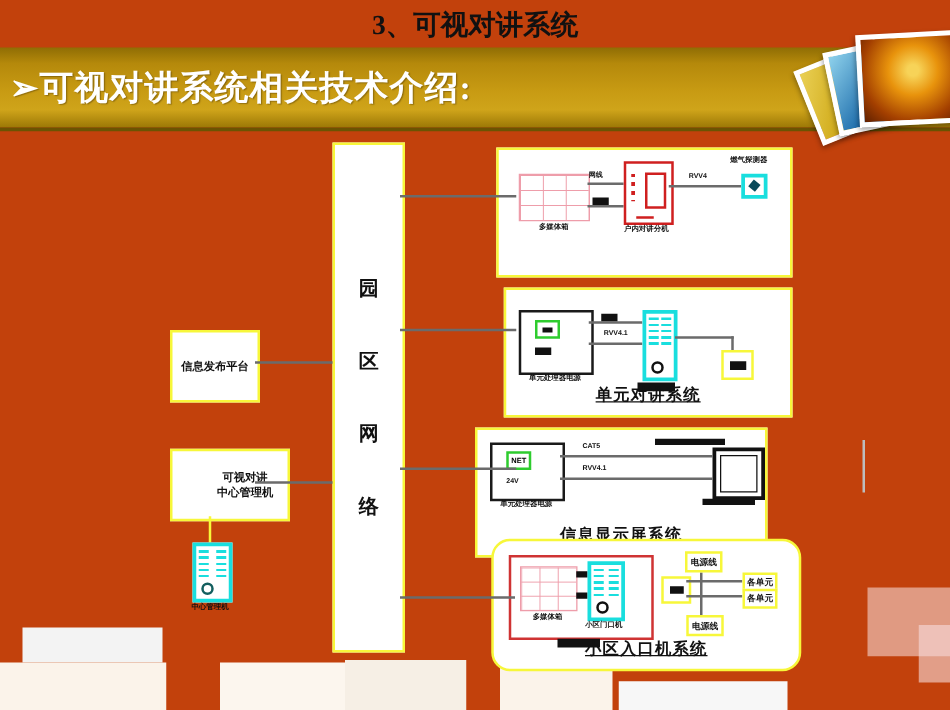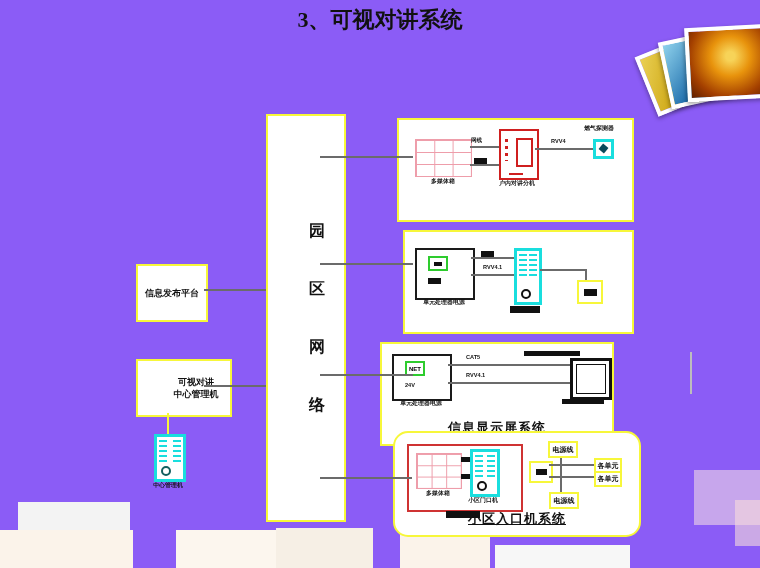--- a/index.html
+++ b/index.html
@@ -1,17 +1,17 @@
 <!DOCTYPE html>
 <html><head>
 <meta charset="utf-8">
 <style>
   html,body{margin:0;padding:0;}
   body{width:760px;height:568px;background:#fff;font-family:"Liberation Sans",sans-serif;}
-  .slide{position:relative;width:760px;height:568px;background:#8b5cf6;overflow:hidden;}
+  .slide{position:relative;width:760px;height:568px;background:#c2410c;overflow:hidden;}
 
   
   .page-title{position:absolute;left:0;top:5px;width:100%;text-align:center;
     font-family:"Liberation Serif",serif;font-weight:bold;font-size:22px;color:#111;}
   .banner{position:absolute;left:0;top:38px;width:100%;height:64px;
     background:linear-gradient(180deg,#8f6d04 0%,#b5890b 20%,#c89b13 55%,#cfa41a 78%,#9c7806 100%);
     border-bottom:3px solid #6b5302;display:flex;align-items:center;z-index:1;}
   .banner-text{color:#fff;font-family:"Liberation Serif",serif;font-weight:bold;font-size:27px;
     padding-left:8px;letter-spacing:1px;text-shadow:1px 1px 1px rgba(60,40,0,.4);}
   .photo-stack{position:absolute;right:-8px;top:26px;width:126px;height:94px;z-index:2;}
@@ -72,30 +72,33 @@
   <div class="wm" style="left:0;top:530px;width:133px;height:38px;background:#fbf3ea;"></div>
   <div class="wm" style="left:176px;top:530px;width:100px;height:38px;background:#fcf6ee;"></div>
   <div class="wm" style="left:276px;top:528px;width:97px;height:40px;background:#f6efe5;"></div>
   <div class="wm" style="left:400px;top:530px;width:90px;height:38px;background:#fbf3ea;"></div>
   <div class="wm" style="left:495px;top:545px;width:135px;height:23px;background:#f7f7f7;"></div>
   <div class="wm" style="left:694px;top:470px;width:66px;height:55px;background:#f9e4e4;opacity:.55;"></div>
   <div class="wm" style="left:735px;top:500px;width:25px;height:46px;background:#f7dcdc;opacity:.6;"></div>
 
   <div class="page-title">3、可视对讲系统</div>
 
+  <div class="banner">
+    <span class="banner-text"><span>➢</span><span>可视对讲系统相关技术介绍:</span></span>
+  </div>
 
   <div class="photo-stack">
     <div class="photo photo-a"></div>
     <div class="photo photo-b"></div>
     <div class="photo photo-c"></div>
   </div>
 
   <div>
 
-    <div class="ybox flexc" style="left:266px;top:114px;width:54px;height:404px;padding-left:22px;">
+    <div class="ybox flexc" style="left:266px;top:114px;width:54px;height:404px;">
       <div class="vtext">园区网络</div>
     </div>
 
     <div class="ybox flexc" style="left:136px;top:264px;width:68px;height:54px;align-items:center;">
       <div class="plabel">信息发布平台</div>
     </div>
     <div class="ybox flexc" style="left:136px;top:359px;width:68px;height:54px;padding-left:24px;">
       <div>
         <div class="plabel">可视对讲</div>
         <div class="plabel">中心管理机</div>
@@ -147,20 +150,21 @@
         <div class="slat sl"></div>
         <div class="slat sr"></div>
         <div class="tcircle" style="border-color:#111;"></div>
       </div>
       <div class="blob" style="left:105px;top:74px;width:30px;height:7px;"></div>
       <div class="hline" style="left:135px;top:37px;width:47px;"></div>
       <div class="vline" style="left:180px;top:37px;height:11px;"></div>
       <div class="minibox" style="left:172px;top:48px;width:22px;height:20px;">
         <div class="blob" style="position:static;width:13px;height:7px;"></div>
       </div>
+      <div class="subtitle">单元对讲系统</div>
     </div>
 
     <div class="ybox" style="left:380px;top:342px;width:230px;height:100px;">
       <div class="blkbox" style="left:10px;top:10px;width:56px;height:43px;">
         <div class="greenbox" style="left:11px;top:5px;width:16px;height:11px;font-size:6px;font-weight:bold;">NET</div>
         <div class="wirelabel" style="left:11px;top:26px;">24V</div>
       </div>
       <div class="tinylabel" style="left:0px;top:55px;width:78px;">单元处理器电源</div>
       <div class="hline" style="left:66px;top:20px;width:122px;"></div>
       <div class="wirelabel" style="left:84px;top:10px;">CAT5</div>

